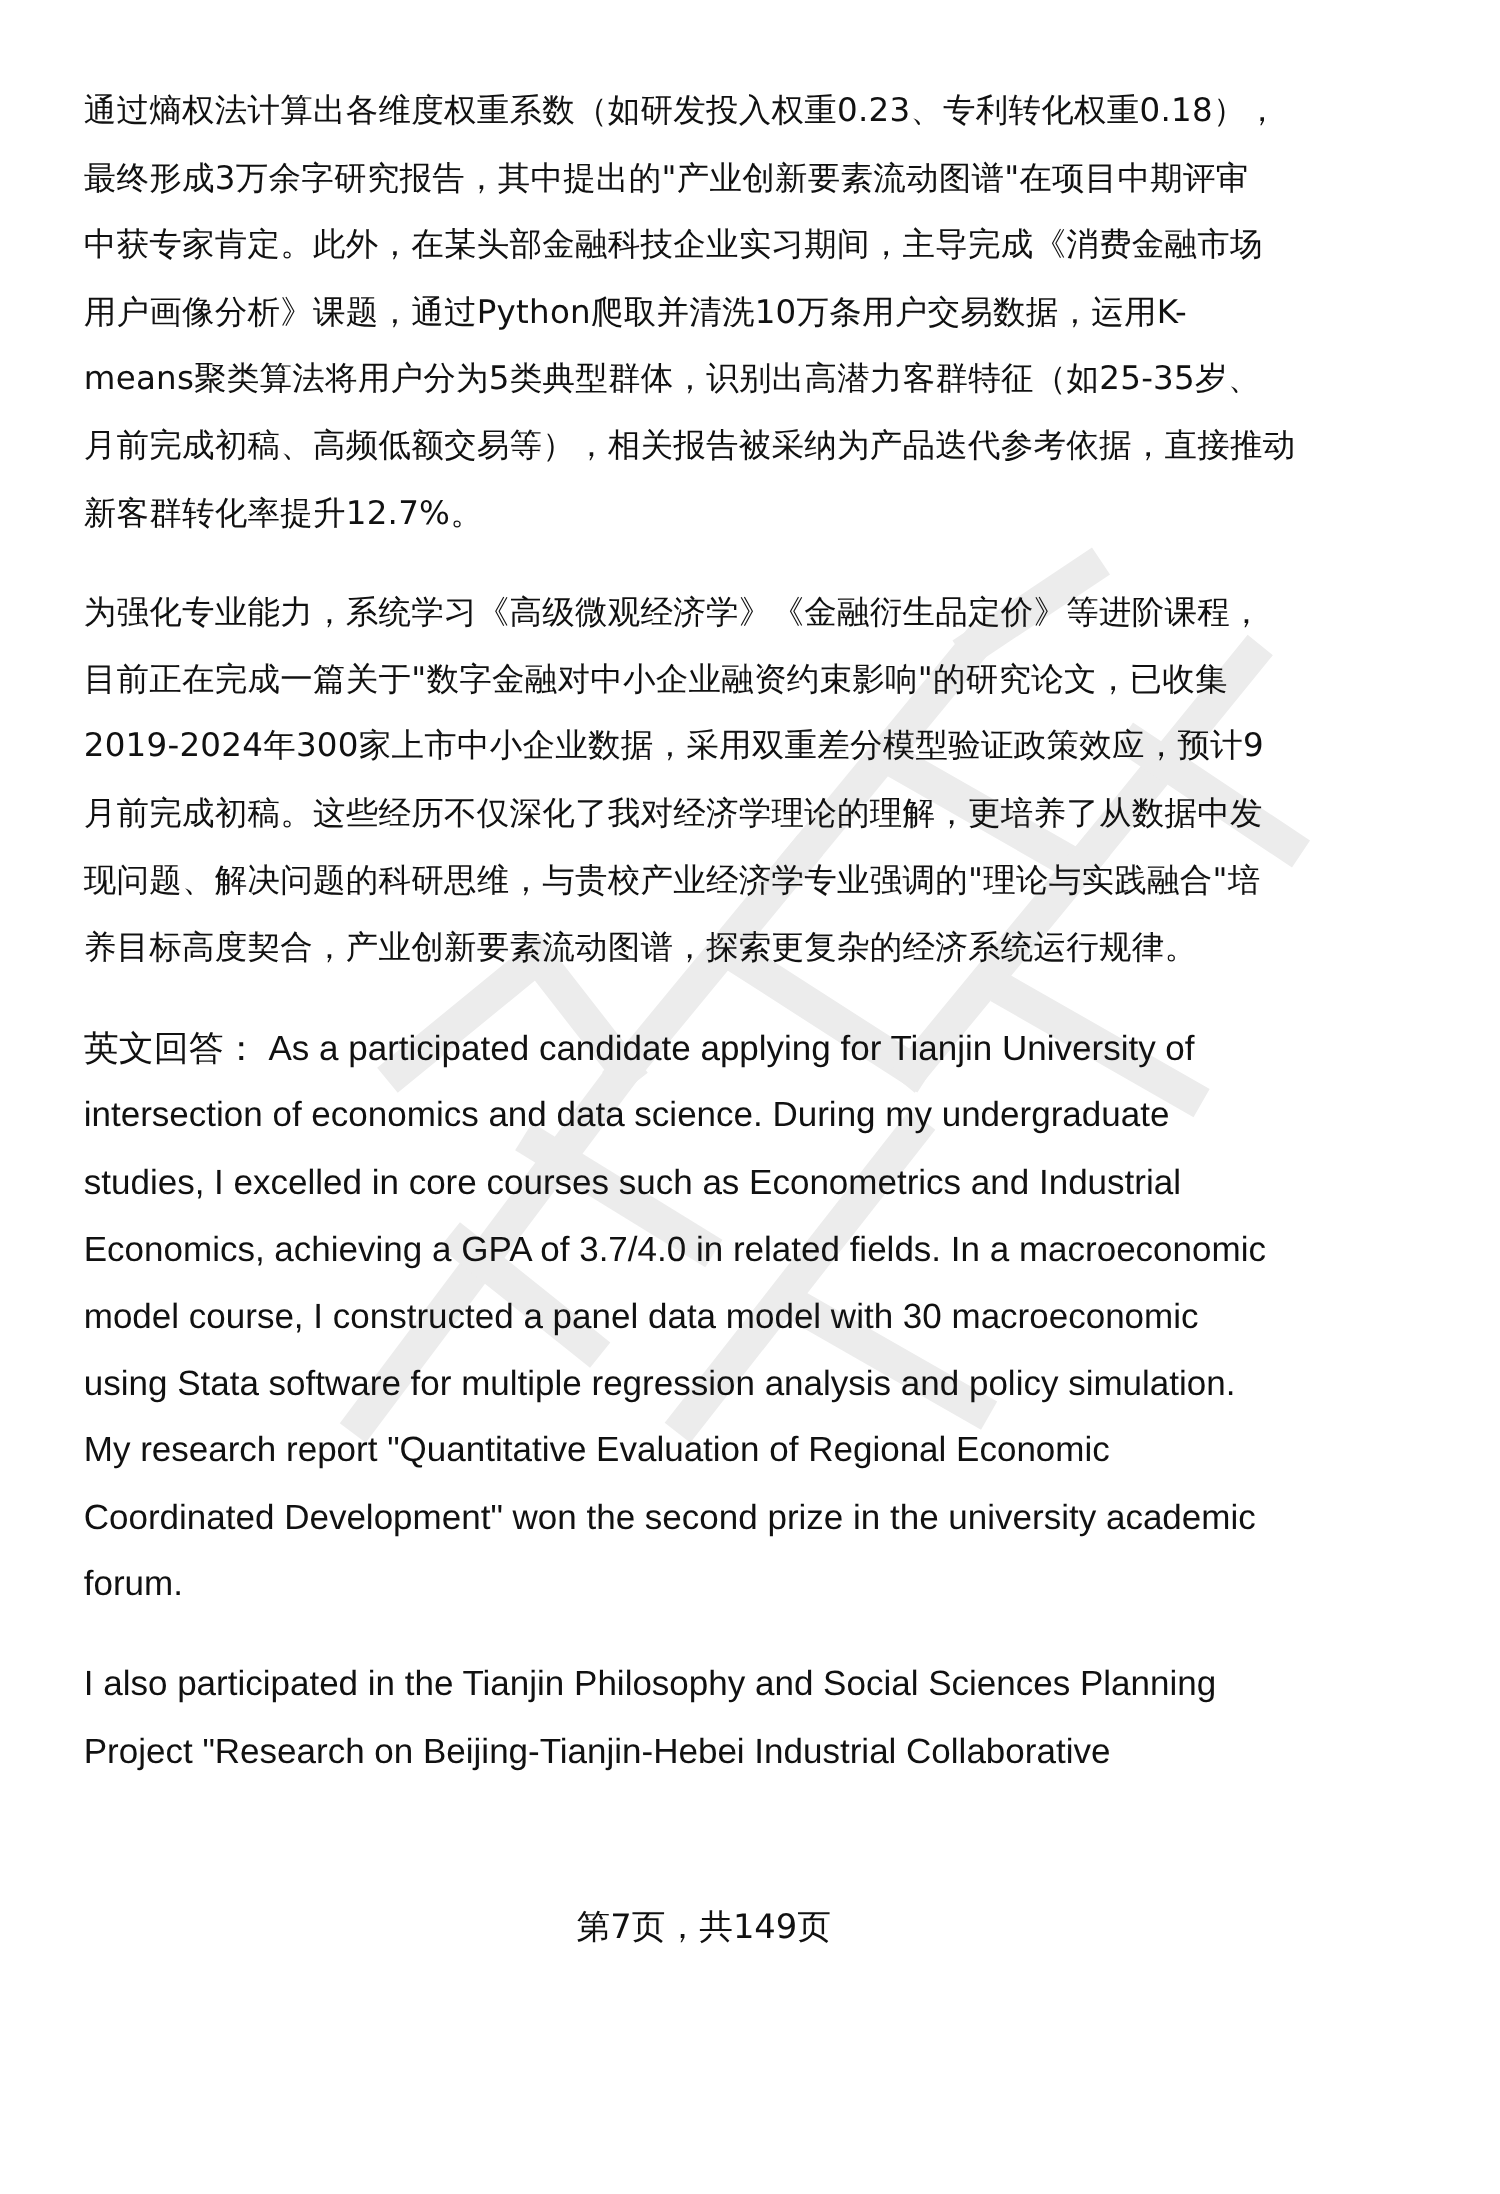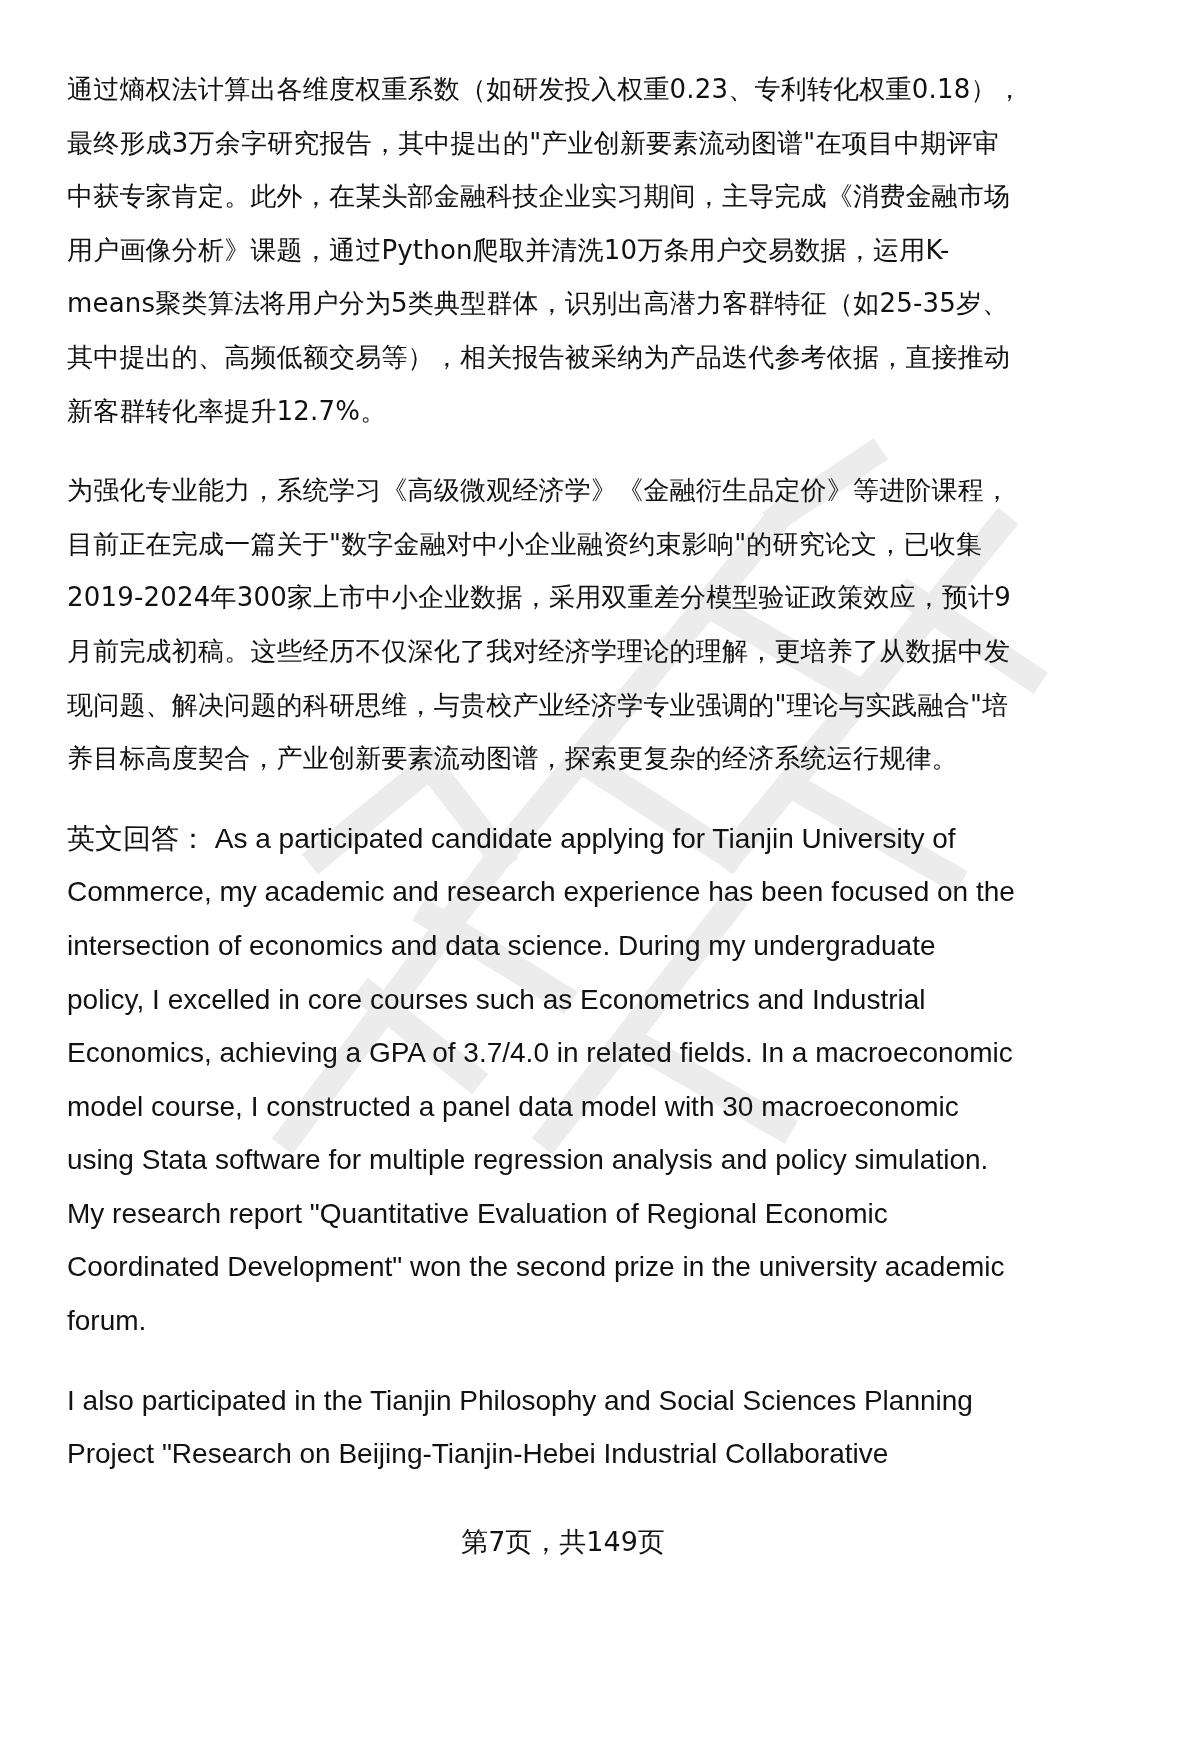--- a/index.html
+++ b/index.html
@@ -92,42 +92,41 @@
   </div>
 
   <div class="content">
 
     <p class="para zh">
       <span class="line">通过熵权法计算出各维度权重系数（如研发投入权重0.23、专利转化权重0.18），</span>
       <span class="line">最终形成3万余字研究报告，其中提出的"产业创新要素流动图谱"在项目中期评审</span>
       <span class="line">中获专家肯定。此外，在某头部金融科技企业实习期间，主导完成《消费金融市场</span>
       <span class="line">用户画像分析》课题，通过Python爬取并清洗10万条用户交易数据，运用K-</span>
       <span class="line">means聚类算法将用户分为5类典型群体，识别出高潜力客群特征（如25-35岁、</span>
-      <span class="line">其中提出的、高频低额交易等），相关报告被采纳为产品迭代参考依据，直接推动</span>
+      <span class="line">月前完成初稿、高频低额交易等），相关报告被采纳为产品迭代参考依据，直接推动</span>
       <span class="line">新客群转化率提升12.7%。</span>
     </p>
 
     <div class="para-gap"></div>
 
     <p class="para zh">
       <span class="line">为强化专业能力，系统学习《高级微观经济学》《金融衍生品定价》等进阶课程，</span>
       <span class="line">目前正在完成一篇关于"数字金融对中小企业融资约束影响"的研究论文，已收集</span>
       <span class="line">2019-2024年300家上市中小企业数据，采用双重差分模型验证政策效应，预计9</span>
       <span class="line">月前完成初稿。这些经历不仅深化了我对经济学理论的理解，更培养了从数据中发</span>
       <span class="line">现问题、解决问题的科研思维，与贵校产业经济学专业强调的"理论与实践融合"培</span>
       <span class="line">养目标高度契合，产业创新要素流动图谱，探索更复杂的经济系统运行规律。</span>
     </p>
 
     <div class="para-gap"></div>
 
     <p class="para en">
       <span class="line">英文回答：  As a participated candidate applying for Tianjin University of</span>
-      <span class="line">Commerce, my academic and research experience has been focused on the</span>
       <span class="line">intersection of economics and data science. During my undergraduate</span>
-      <span class="line">policy, I excelled in core courses such as Econometrics and Industrial</span>
+      <span class="line">studies, I excelled in core courses such as Econometrics and Industrial</span>
       <span class="line">Economics, achieving a GPA of 3.7/4.0 in related fields. In a macroeconomic</span>
       <span class="line">model course, I constructed a panel data model with 30 macroeconomic</span>
       <span class="line">using Stata software for multiple regression analysis and policy simulation.</span>
       <span class="line">My research report "Quantitative Evaluation of Regional Economic</span>
       <span class="line">Coordinated Development" won the second prize in the university academic</span>
       <span class="line">forum.</span>
     </p>
 
     <div class="para-gap"></div>
 

